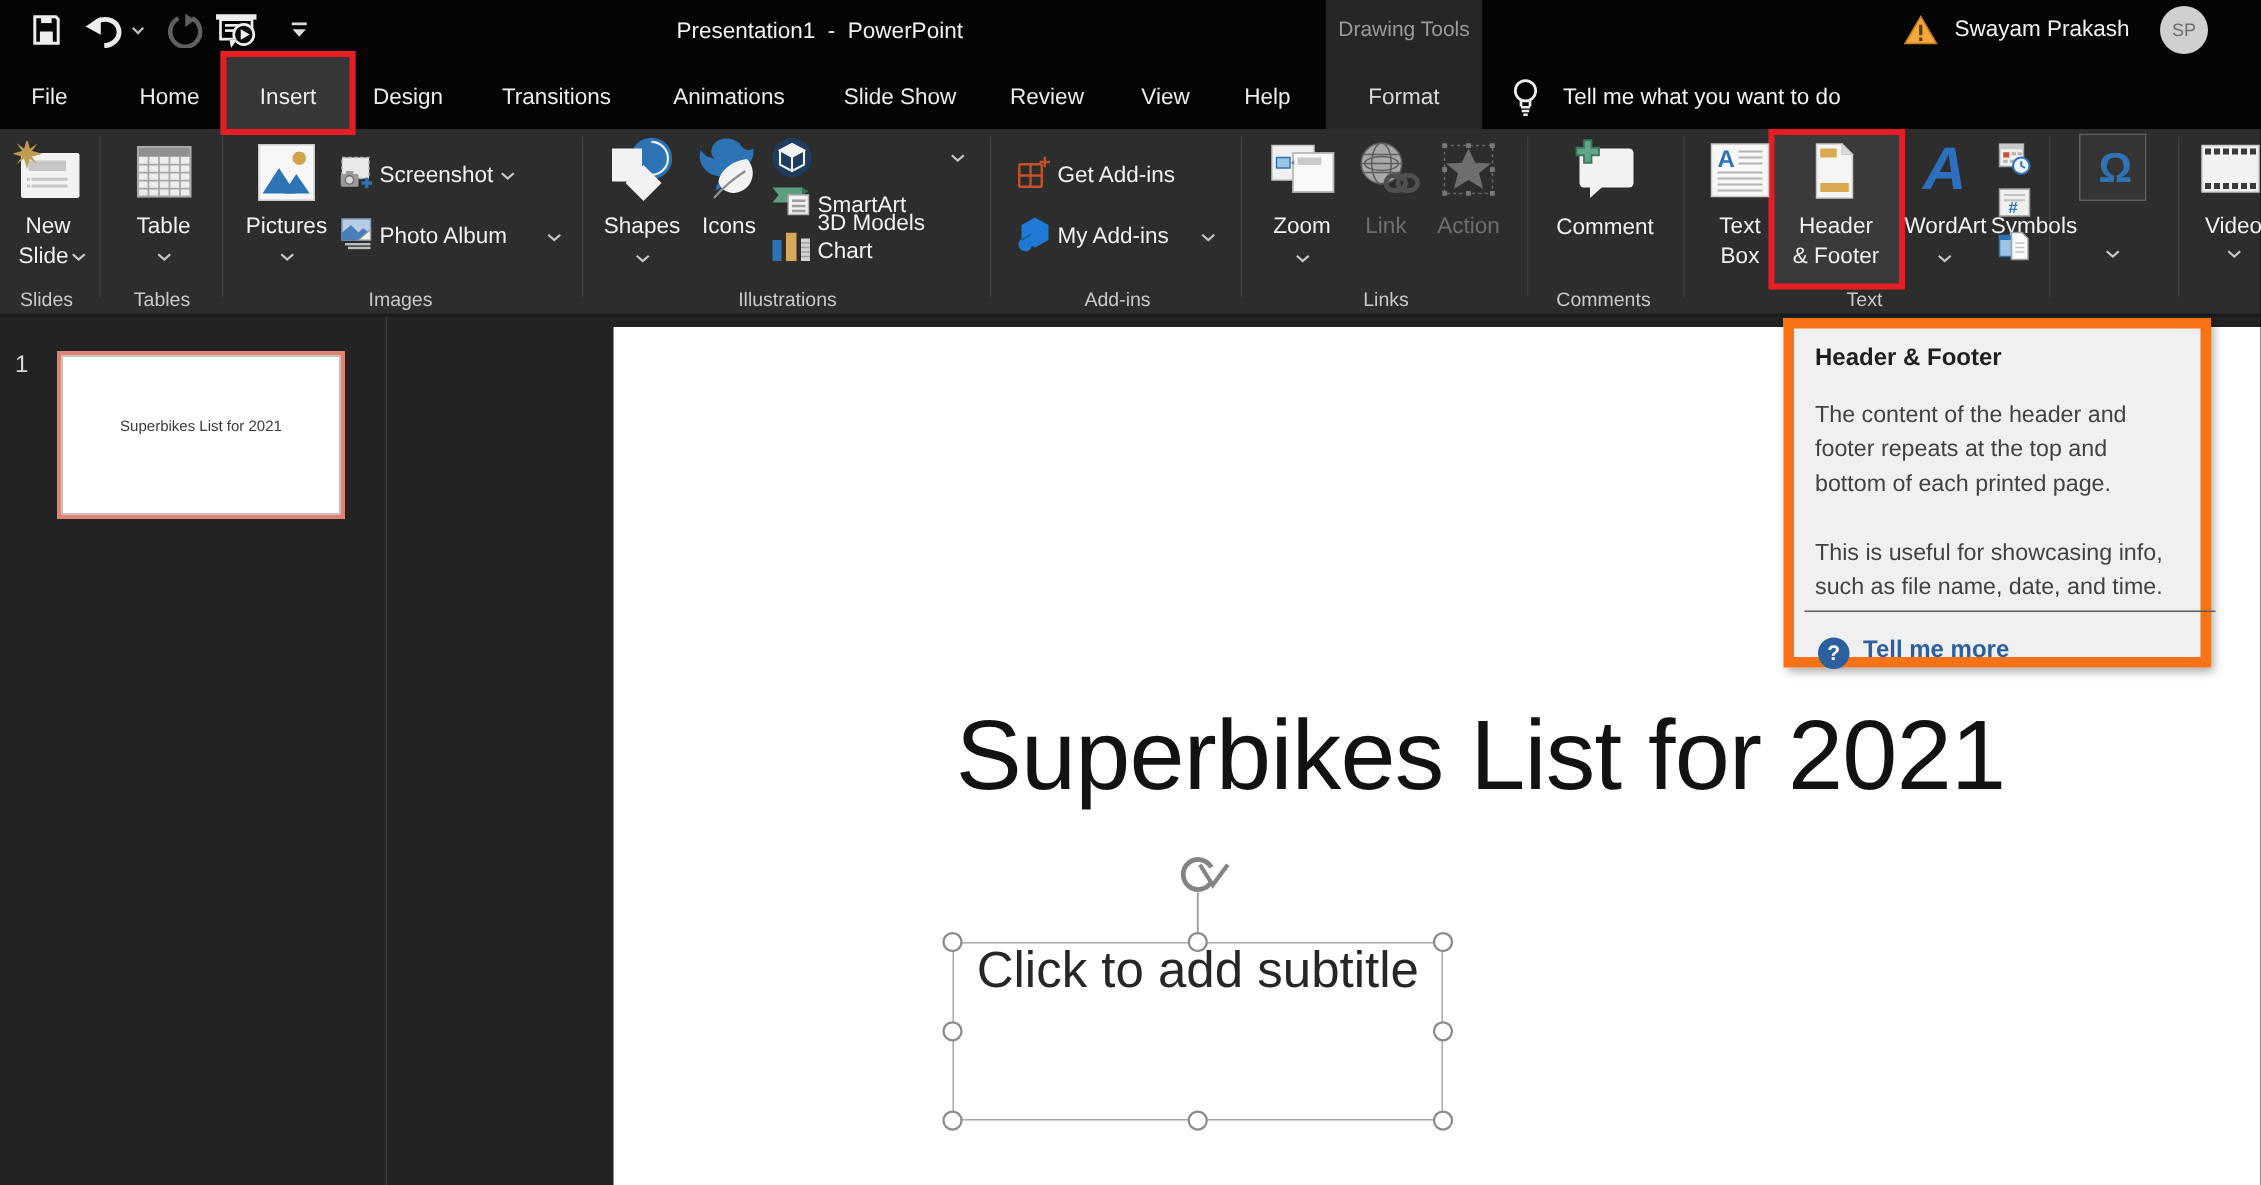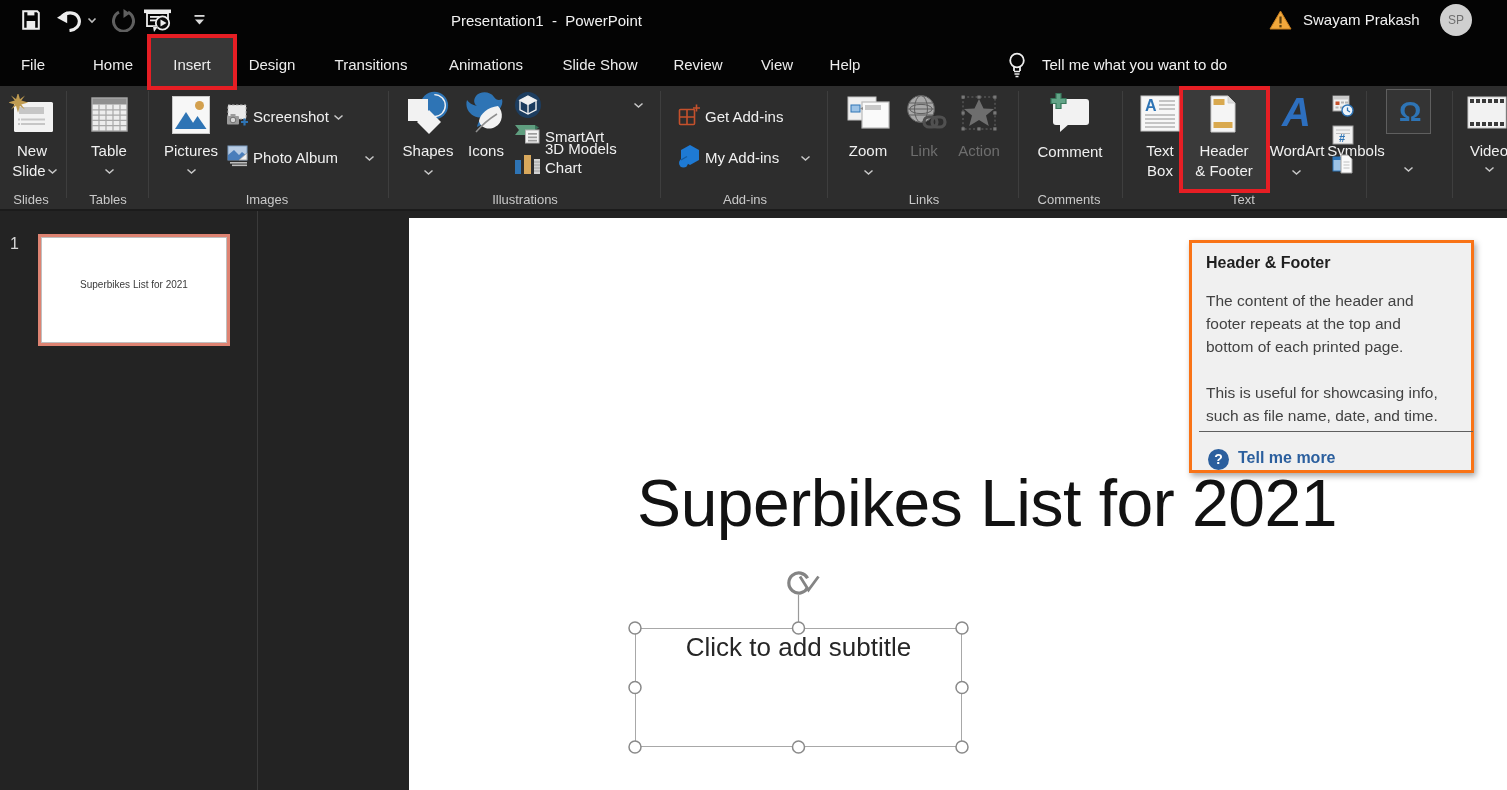--- a/index.html
+++ b/index.html
@@ -18,33 +18,37 @@
 .glabel { position:absolute; top:106px; height:16px; line-height:16px; font-size:13px; color:#c9c9c9; transform:translateX(-50%); white-space:nowrap; }
 .blbl { position:absolute; height:18px; line-height:18px; font-size:15px; color:#f0f0f0; transform:translateX(-50%); white-space:nowrap; }
 .rlbl { position:absolute; height:18px; line-height:18px; font-size:15px; color:#f0f0f0; white-space:nowrap; }
 .dim { color:#6e6e6e !important; }
 
 #main { position:absolute; top:211px; left:0; width:1507px; height:579px; background:#232323; }
 #thumbwrap { position:absolute; left:38px; top:23px; width:192px; height:112px; border:3px solid #de8372; background:#fff; }
 #thumbwrap .inner { position:absolute; left:0; top:0; right:0; bottom:0; border:1px solid #c0c0c0; }
 #slide { position:absolute; left:409px; top:7px; width:1098px; height:572px; background:#ffffff; }
 #bigtitle { position:absolute; left:420px; top:254px; width:1134px; text-align:center; font-size:66px; color:#121212; letter-spacing:-0.5px; white-space:nowrap; }
-#subtxt { position:absolute; left:635px; top:421px; width:327px; text-align:center; font-size:26px; line-height:31px; color:#262626; }
-
-#tip { position:absolute; left:1189px; top:212px; width:285px; height:233px; background:#f0f0f0; border:3px solid #f97316; box-shadow:2px 3px 6px rgba(0,0,0,0.35); font-family:"Liberation Sans", sans-serif;margin-top:28px; }
+#subtxt { position:absolute; left:635px; top:421px; width:327px; text-align:center; font-size:34px; line-height:31px; color:#262626; }
+
+#tip { position:absolute; left:1189px; top:212px; width:285px; height:233px; background:#f0f0f0; border:7px solid #f97316; box-shadow:2px 3px 6px rgba(0,0,0,0.35); font-family:"Liberation Sans", sans-serif; }
 #tip h3 { position:absolute; left:14px; top:11px; font-size:16px; color:#1f1f1f; font-weight:bold; }
 #tip .body { position:absolute; left:14px; width:268px; font-size:15.5px; line-height:23px; color:#424242; }
 #tip .hr { position:absolute; left:7px; top:188px; width:274px; height:1px; background:#5f5f5f; }
 #tip .more { position:absolute; left:46px; top:206px; font-size:16px; font-weight:bold; color:#2b5f9e; }
 </style>
 </head>
 <body>
 <div id="page">
 
   <div id="titlebar">
+    <div id="dtools">
+      <div class="abs ctr" style="left:0;top:11px;width:104px;font-size:14px;color:#9a9a9a;">Drawing Tools</div>
+      <div class="abs ctr" style="left:0;top:50px;width:104px;height:30px;line-height:30px;font-size:15px;color:#d9d9d9;">Format</div>
+    </div>
     <div class="abs ttl" style="left:451px;top:12px;width:204px;">Presentation1&nbsp; -&nbsp; PowerPoint</div>
 
     <div id="qat" class="abs" style="left:0;top:0;width:230px;height:44px;">
       <svg class="abs" style="left:22px;top:10px;" width="18" height="20" viewBox="0 0 18 20">
         <path d="M1.2 1.2 H15.2 L16.8 2.8 V18.8 H1.2 Z" fill="none" stroke="#ededed" stroke-width="2"></path>
         <rect x="4.6" y="11" width="8.6" height="7.5" fill="#ededed"></rect>
         <rect x="5.4" y="1.2" width="7" height="4.2" fill="#ededed"></rect>
       </svg>
       <svg class="abs" style="left:56px;top:9px;" width="27" height="23" viewBox="0 0 27 23">
         <path d="M6 7.5 C 12 1.5, 21 3.5, 23 10 C 24.8 16.5, 19.5 21, 13.5 21.5" fill="none" stroke="#ededed" stroke-width="3.2"></path>

